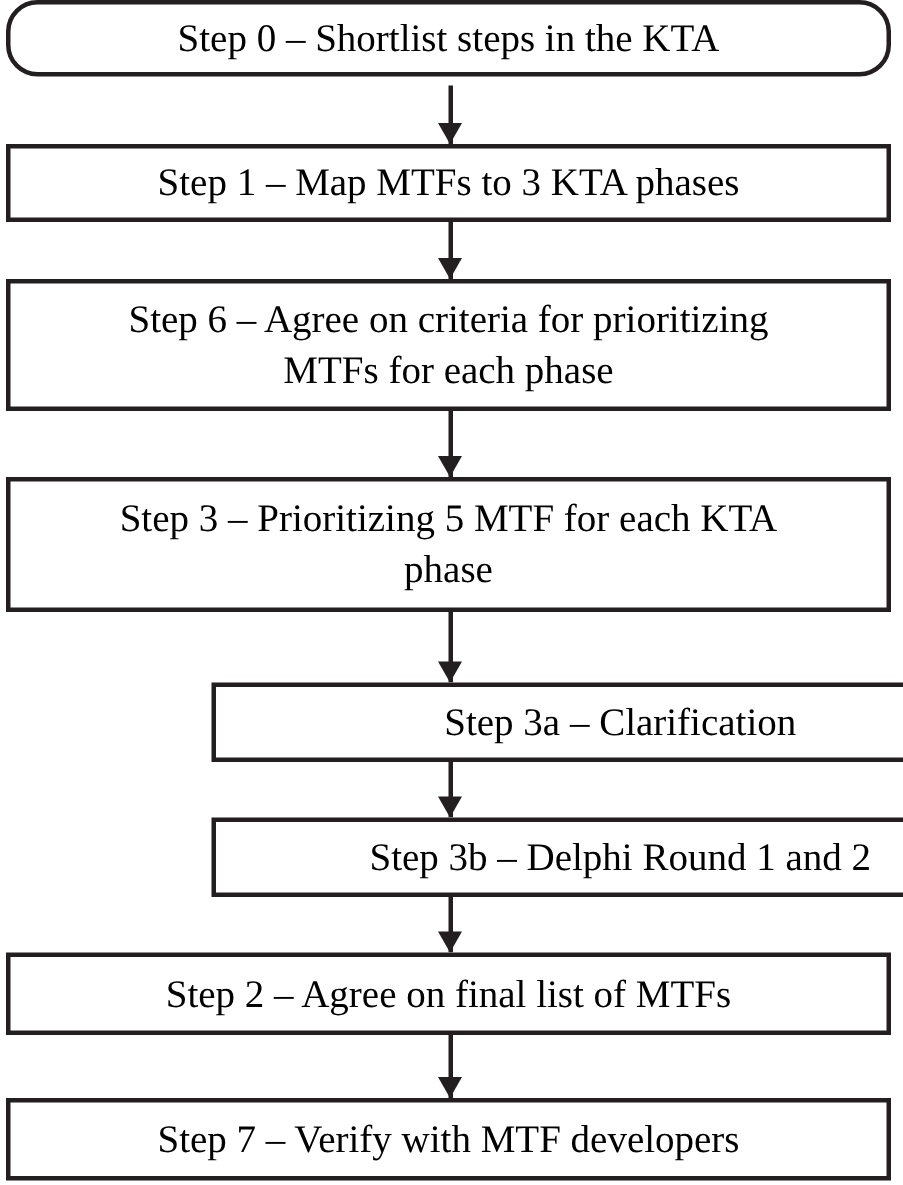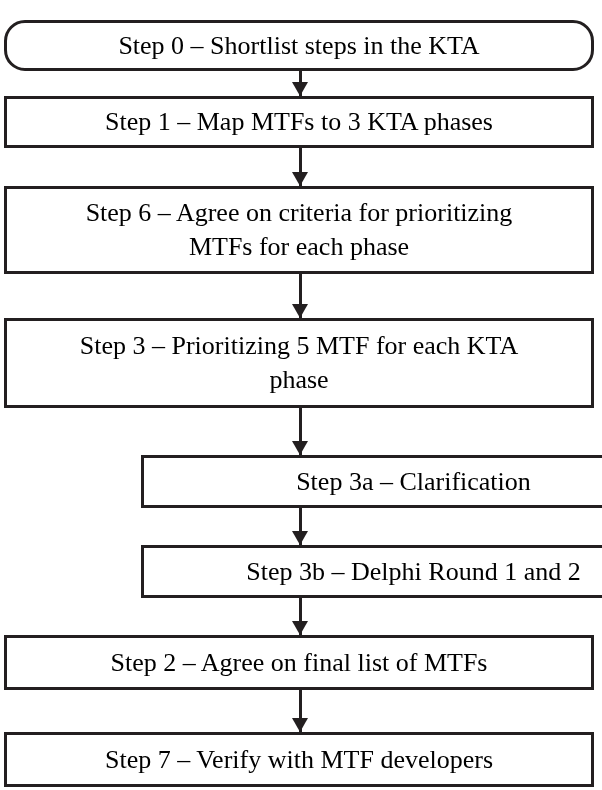--- a/index.html
+++ b/index.html
@@ -107,21 +107,21 @@
   <div class="connector" style="top:598px; height:37px;">
     <div class="shaft" style="height:37px;"></div>
     <div class="head"></div>
   </div>
 
   <div class="connector" style="top:690px; height:42px;">
     <div class="shaft" style="height:42px;"></div>
     <div class="head"></div>
   </div>
 
-  <div class="node wide" style="top:20px; height:51px;border-radius:21px;">Step 0 – Shortlist steps in the KTA</div>
+  <div class="node wide" style="top:0; height:51px;border-radius:21px;">Step 0 – Shortlist steps in the KTA</div>
 
   <div class="node wide" style="top:96px; height:52px;">Step 1 – Map MTFs to 3 KTA phases</div>
 
   <div class="node wide" style="top:186px; height:88px;">Step 6 – Agree on criteria for prioritizing
 MTFs for each phase</div>
 
   <div class="node wide" style="top:318px; height:90px;">Step 3 – Prioritizing 5 MTF for each KTA
 phase</div>
 
   <div class="node narrow" style="top:455px; height:53px;">Step 3a – Clarification</div>

